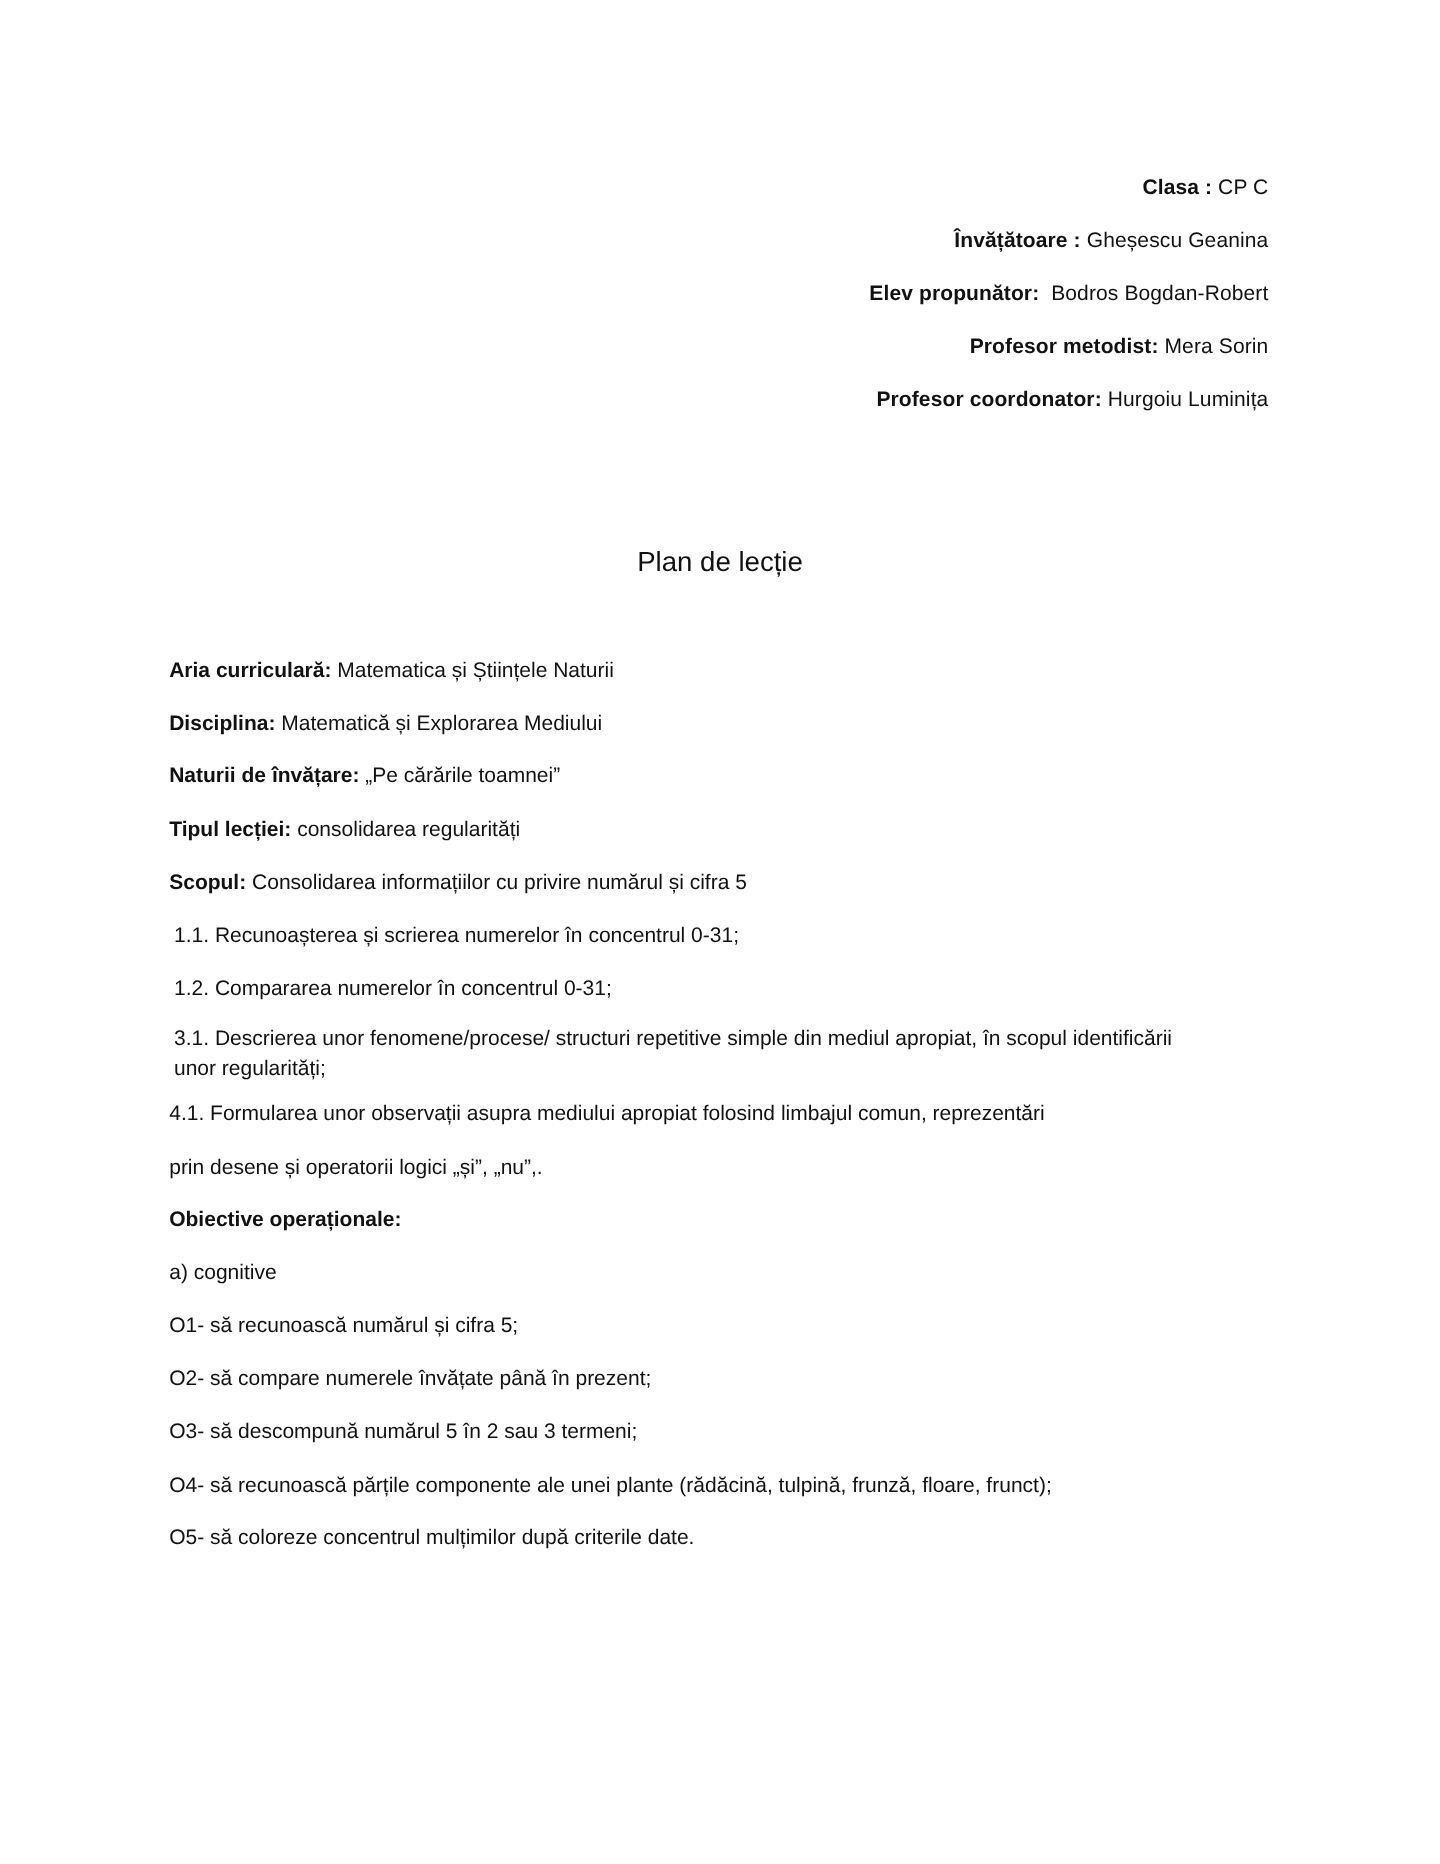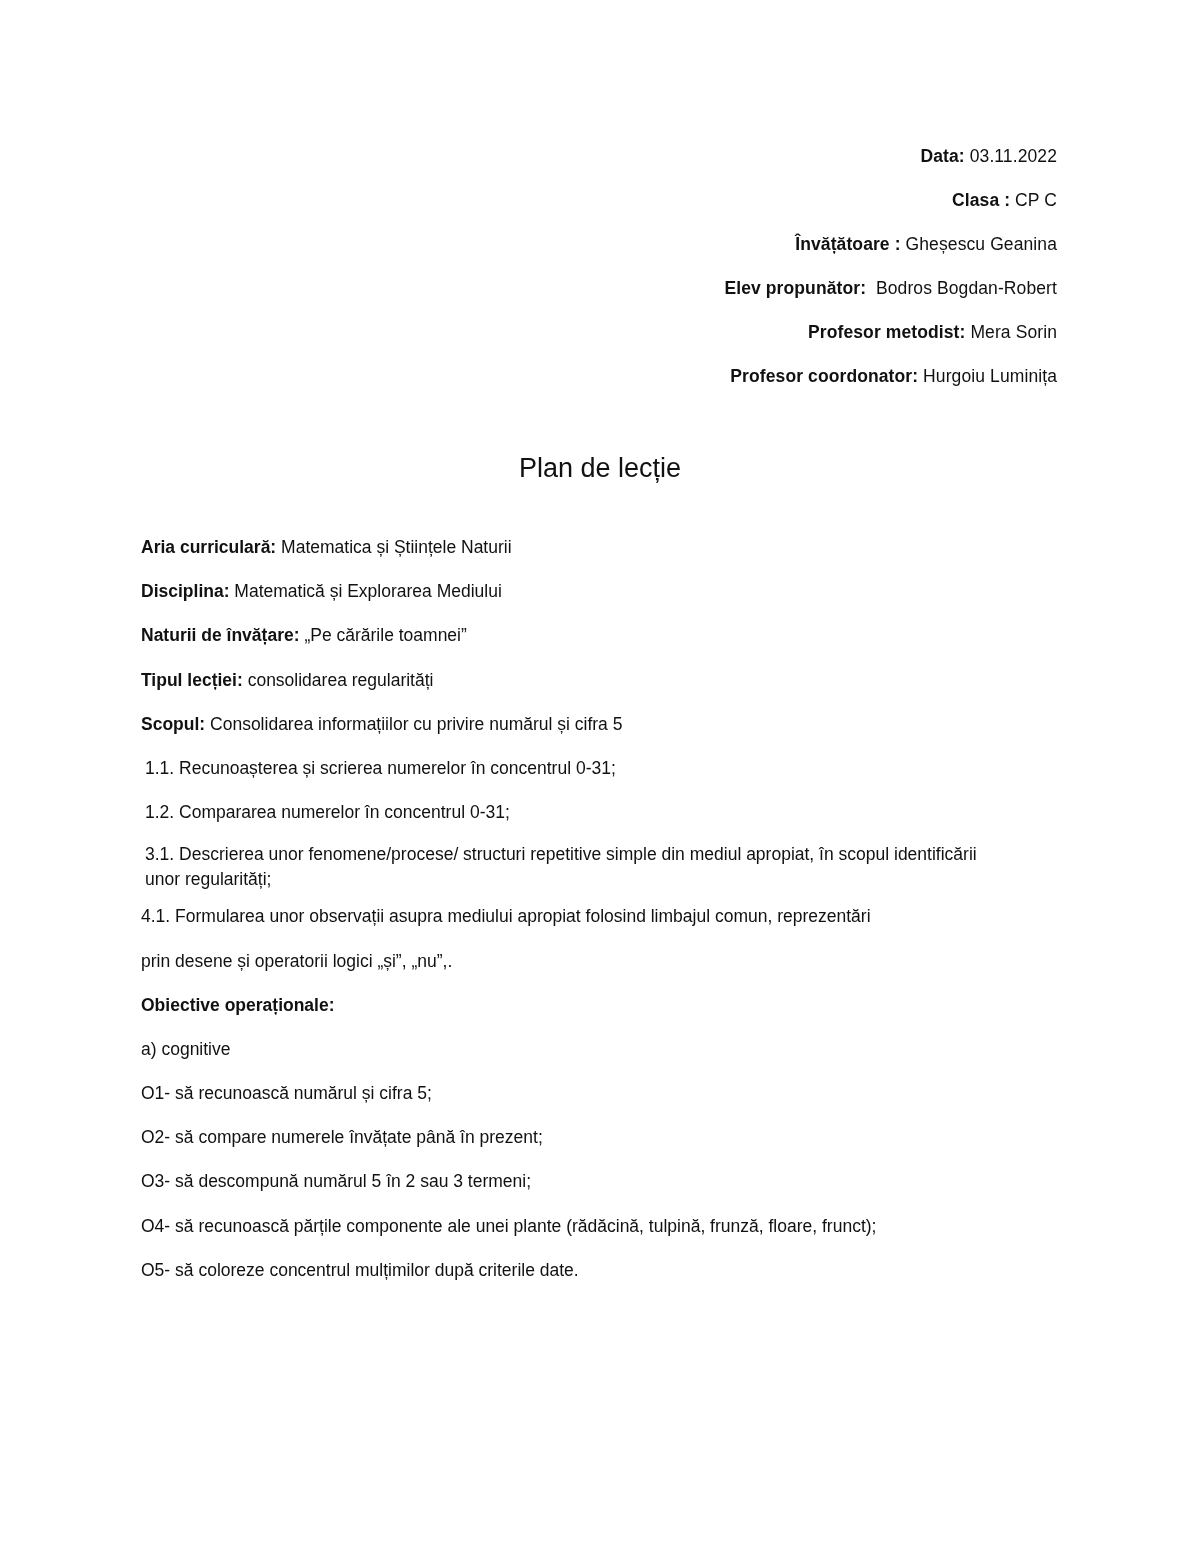--- a/index.html
+++ b/index.html
@@ -36,27 +36,27 @@
       white-space: nowrap;
       letter-spacing: 0.1px;
     }
     .lbl { font-weight: bold; }
     .title {
       position: absolute;
       left: 0;
       width: 1200px;
       top: 452px;
       text-align: center;
-      font-size: 27px;
+      font-size: 23px;
       line-height: 32px;
     }
     .body-block {
       position: absolute;
       left: 141px;
-      top: 533px;
+      top: 544px;
       width: 880px;
     }
     .line {
       font-size: 17.5px;
       line-height: 28px;
       min-height: 28px;
       margin-bottom: 16.2px;
       white-space: nowrap;
     }
     .line.wrap {
@@ -65,23 +65,20 @@
       width: 870px;
     }
     .indent1 { padding-left: 4px; }
   </style>
 </head>
 <body>
 
 <div class="page">
 
   <div class="header-block">
-    <div class="header-line">
-      <span class="lbl">Data:</span><span> 03.11.2022</span>
-    </div>
     <div class="header-line">
       <span class="lbl">Clasa :</span><span> CP C</span>
     </div>
     <div class="header-line">
       <span class="lbl">Învățătoare :</span><span> Gheșescu Geanina</span>
     </div>
     <div class="header-line">
       <span class="lbl">Elev propunător:</span><span style="white-space:pre">  Bodros Bogdan-Robert</span>
     </div>
     <div class="header-line">

